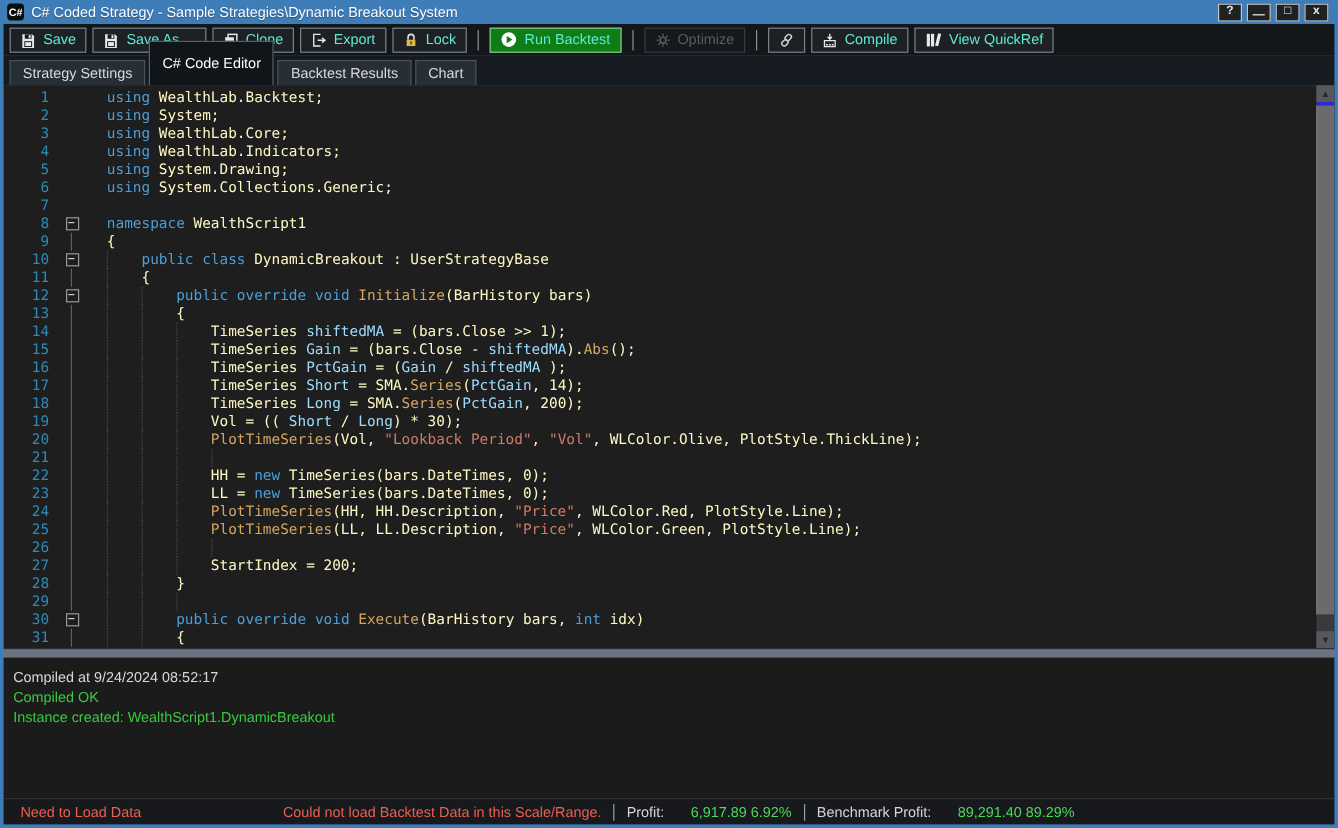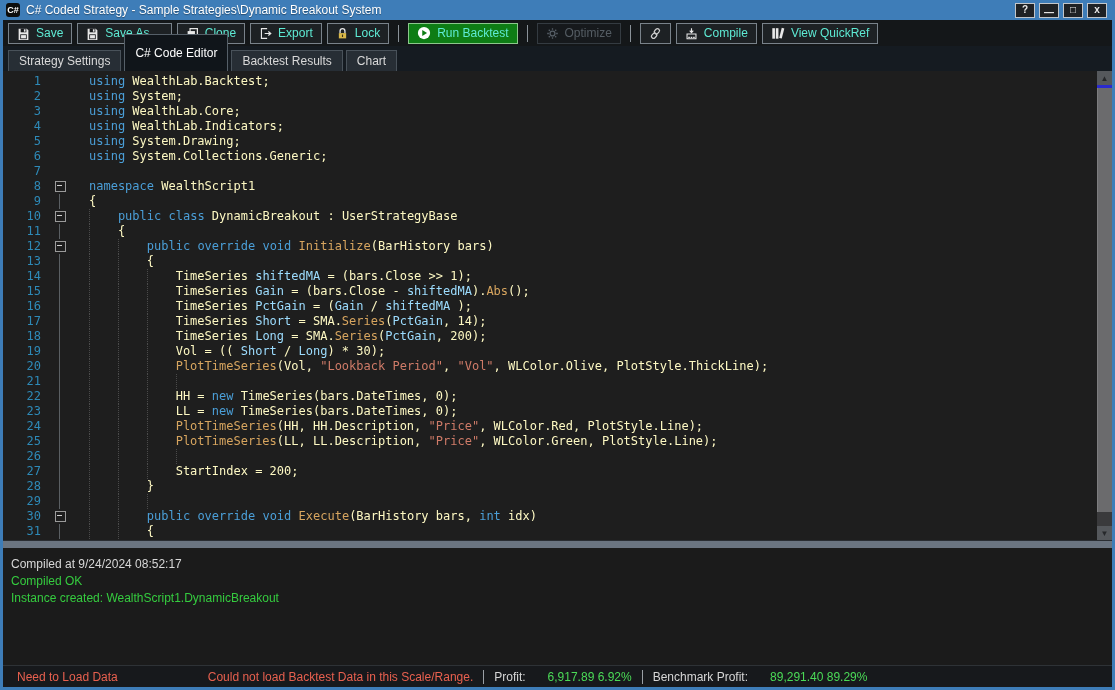--- a/index.html
+++ b/index.html
@@ -62,21 +62,21 @@
 
   
   .output{flex:1;background:#1b1b1b;padding:8px 0 0 8px;font-size:12px;line-height:17px;overflow:hidden}
   .out-line{white-space:nowrap;color:#d8d8d8}
   .out-line.green{color:var(--compiled-ok-green,#35CC3F)}
 
   
   .statusbar{height:22px;background:#17191c;border-top:1px solid #2e3236;display:flex;align-items:center;font-size:12px;flex:none;white-space:nowrap}
   .warn{color:var(--status-warning,#E8604F)}
   .sb1{margin-left:14px}
-  .sb2{margin-left:90px}
+  .sb2{margin-left:118px}
   .sb-sep{width:1px;height:14px;background:#9aa0a6;flex:none}
   .sep1{margin-left:10px}
   .sep2{margin-left:10px}
   .sb-label{color:#d6d6d6;margin-left:10px}
   .sb-green{color:var(--profit-green,#4BDB57);margin-left:22px}
 </style>
 </head>
 <body>
 
 <div class="window">

